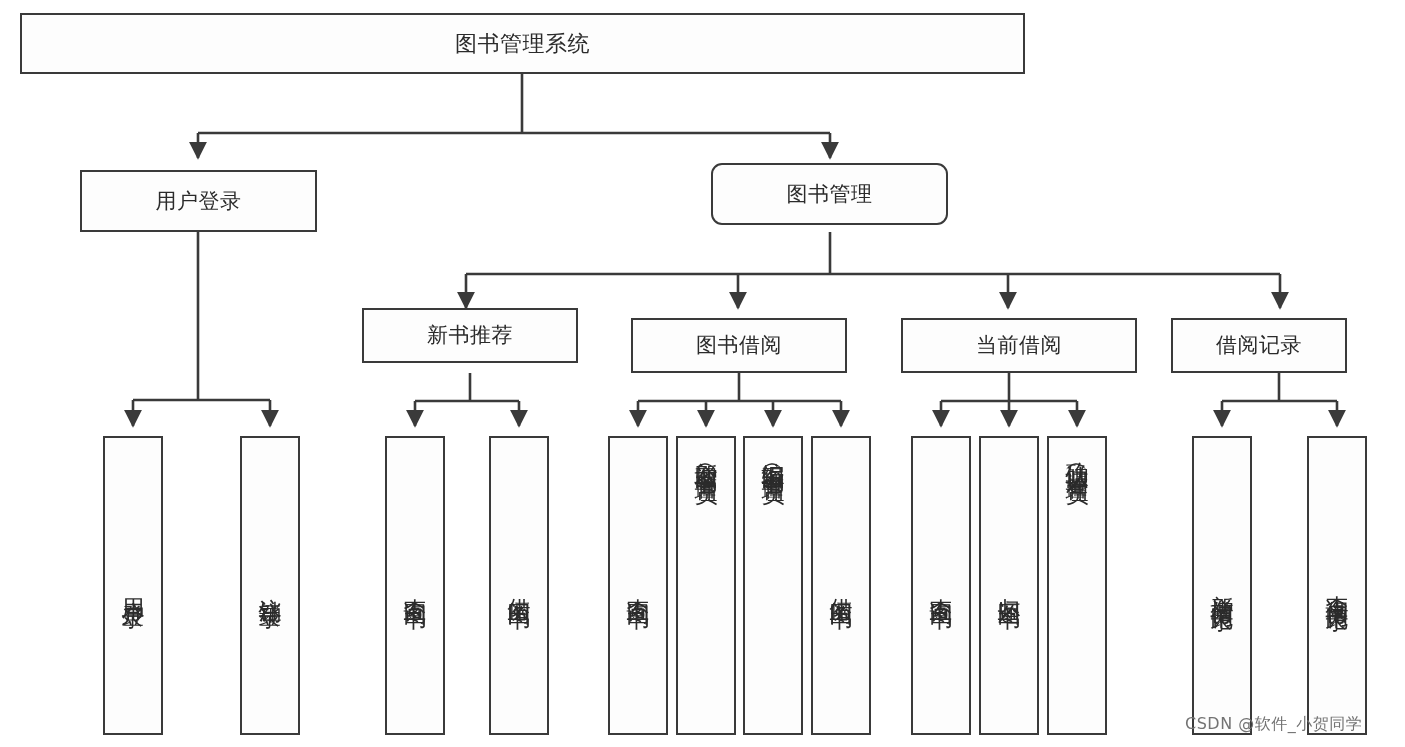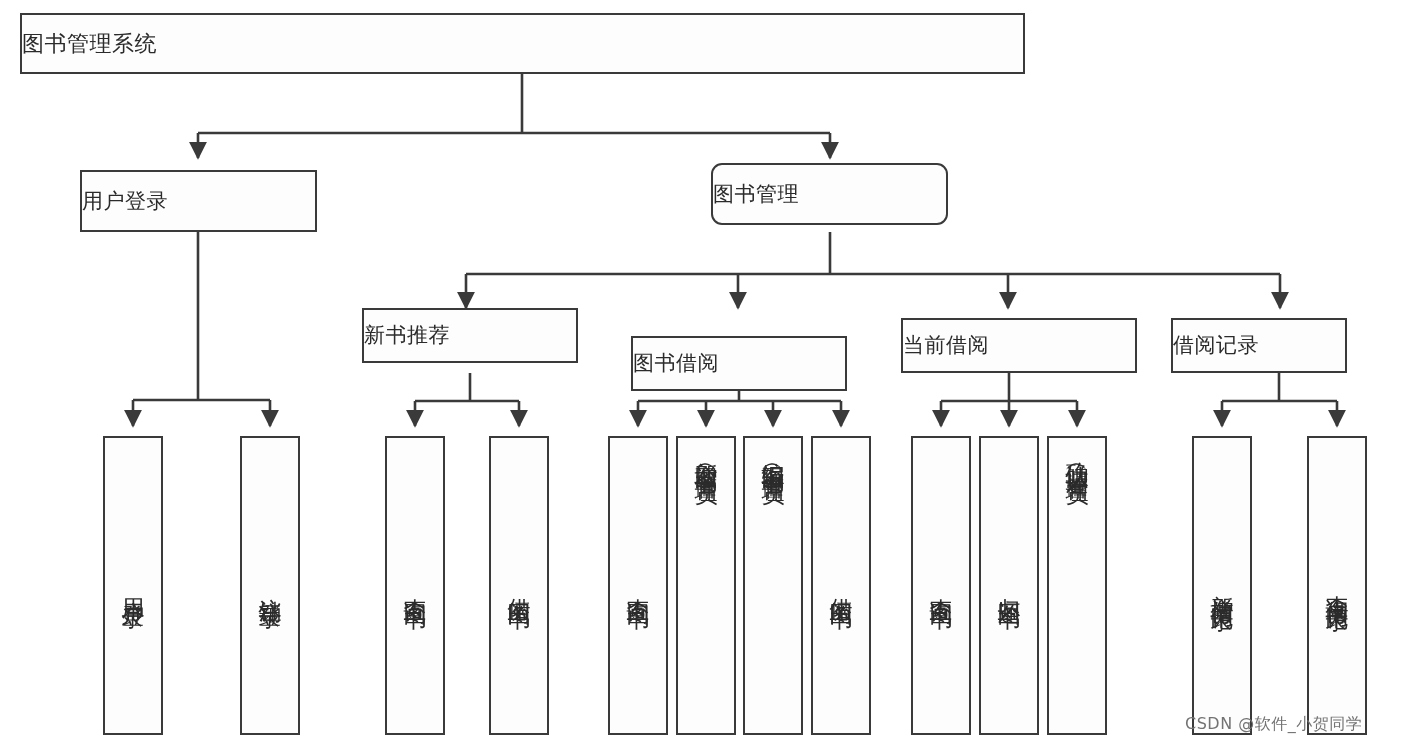--- a/index.html
+++ b/index.html
@@ -23,21 +23,21 @@
     height: 747px;
     pointer-events: none;
   }
   .node {
     position: absolute;
     box-sizing: border-box;
     background: #fdfdfd;
     border: 2px solid #3a3a3a;
     display: flex;
     align-items: center;
-    justify-content: flex-start;
+    justify-content: center;
   }
   .node .lbl {
     color: #2b2b2b;
     line-height: 1.18;
     letter-spacing: 0.5px;
     white-space: pre;
   }
   .node.horiz .lbl {
     font-size: 21px;
     text-align: center;
@@ -137,21 +137,21 @@
   </div>
 
   <div class="node horiz" style="left:711px; top:163px; width:237px; height:62px;border-radius:11px;">
     <span class="lbl">图书管理</span>
   </div>
 
   <div class="node horiz" style="left:362px; top:308px; width:216px; height:55px;">
     <span class="lbl">新书推荐</span>
   </div>
 
-  <div class="node horiz" style="left:631px; top:318px; width:216px; height:55px;margin-top:18px;">
+  <div class="node horiz" style="left:631px; top:318px; width:216px; height:55px;">
     <span class="lbl">图书借阅</span>
   </div>
 
   <div class="node horiz" style="left:901px; top:318px; width:236px; height:55px;">
     <span class="lbl">当前借阅</span>
   </div>
 
   <div class="node horiz" style="left:1171px; top:318px; width:176px; height:55px;">
     <span class="lbl">借阅记录</span>
   </div>

